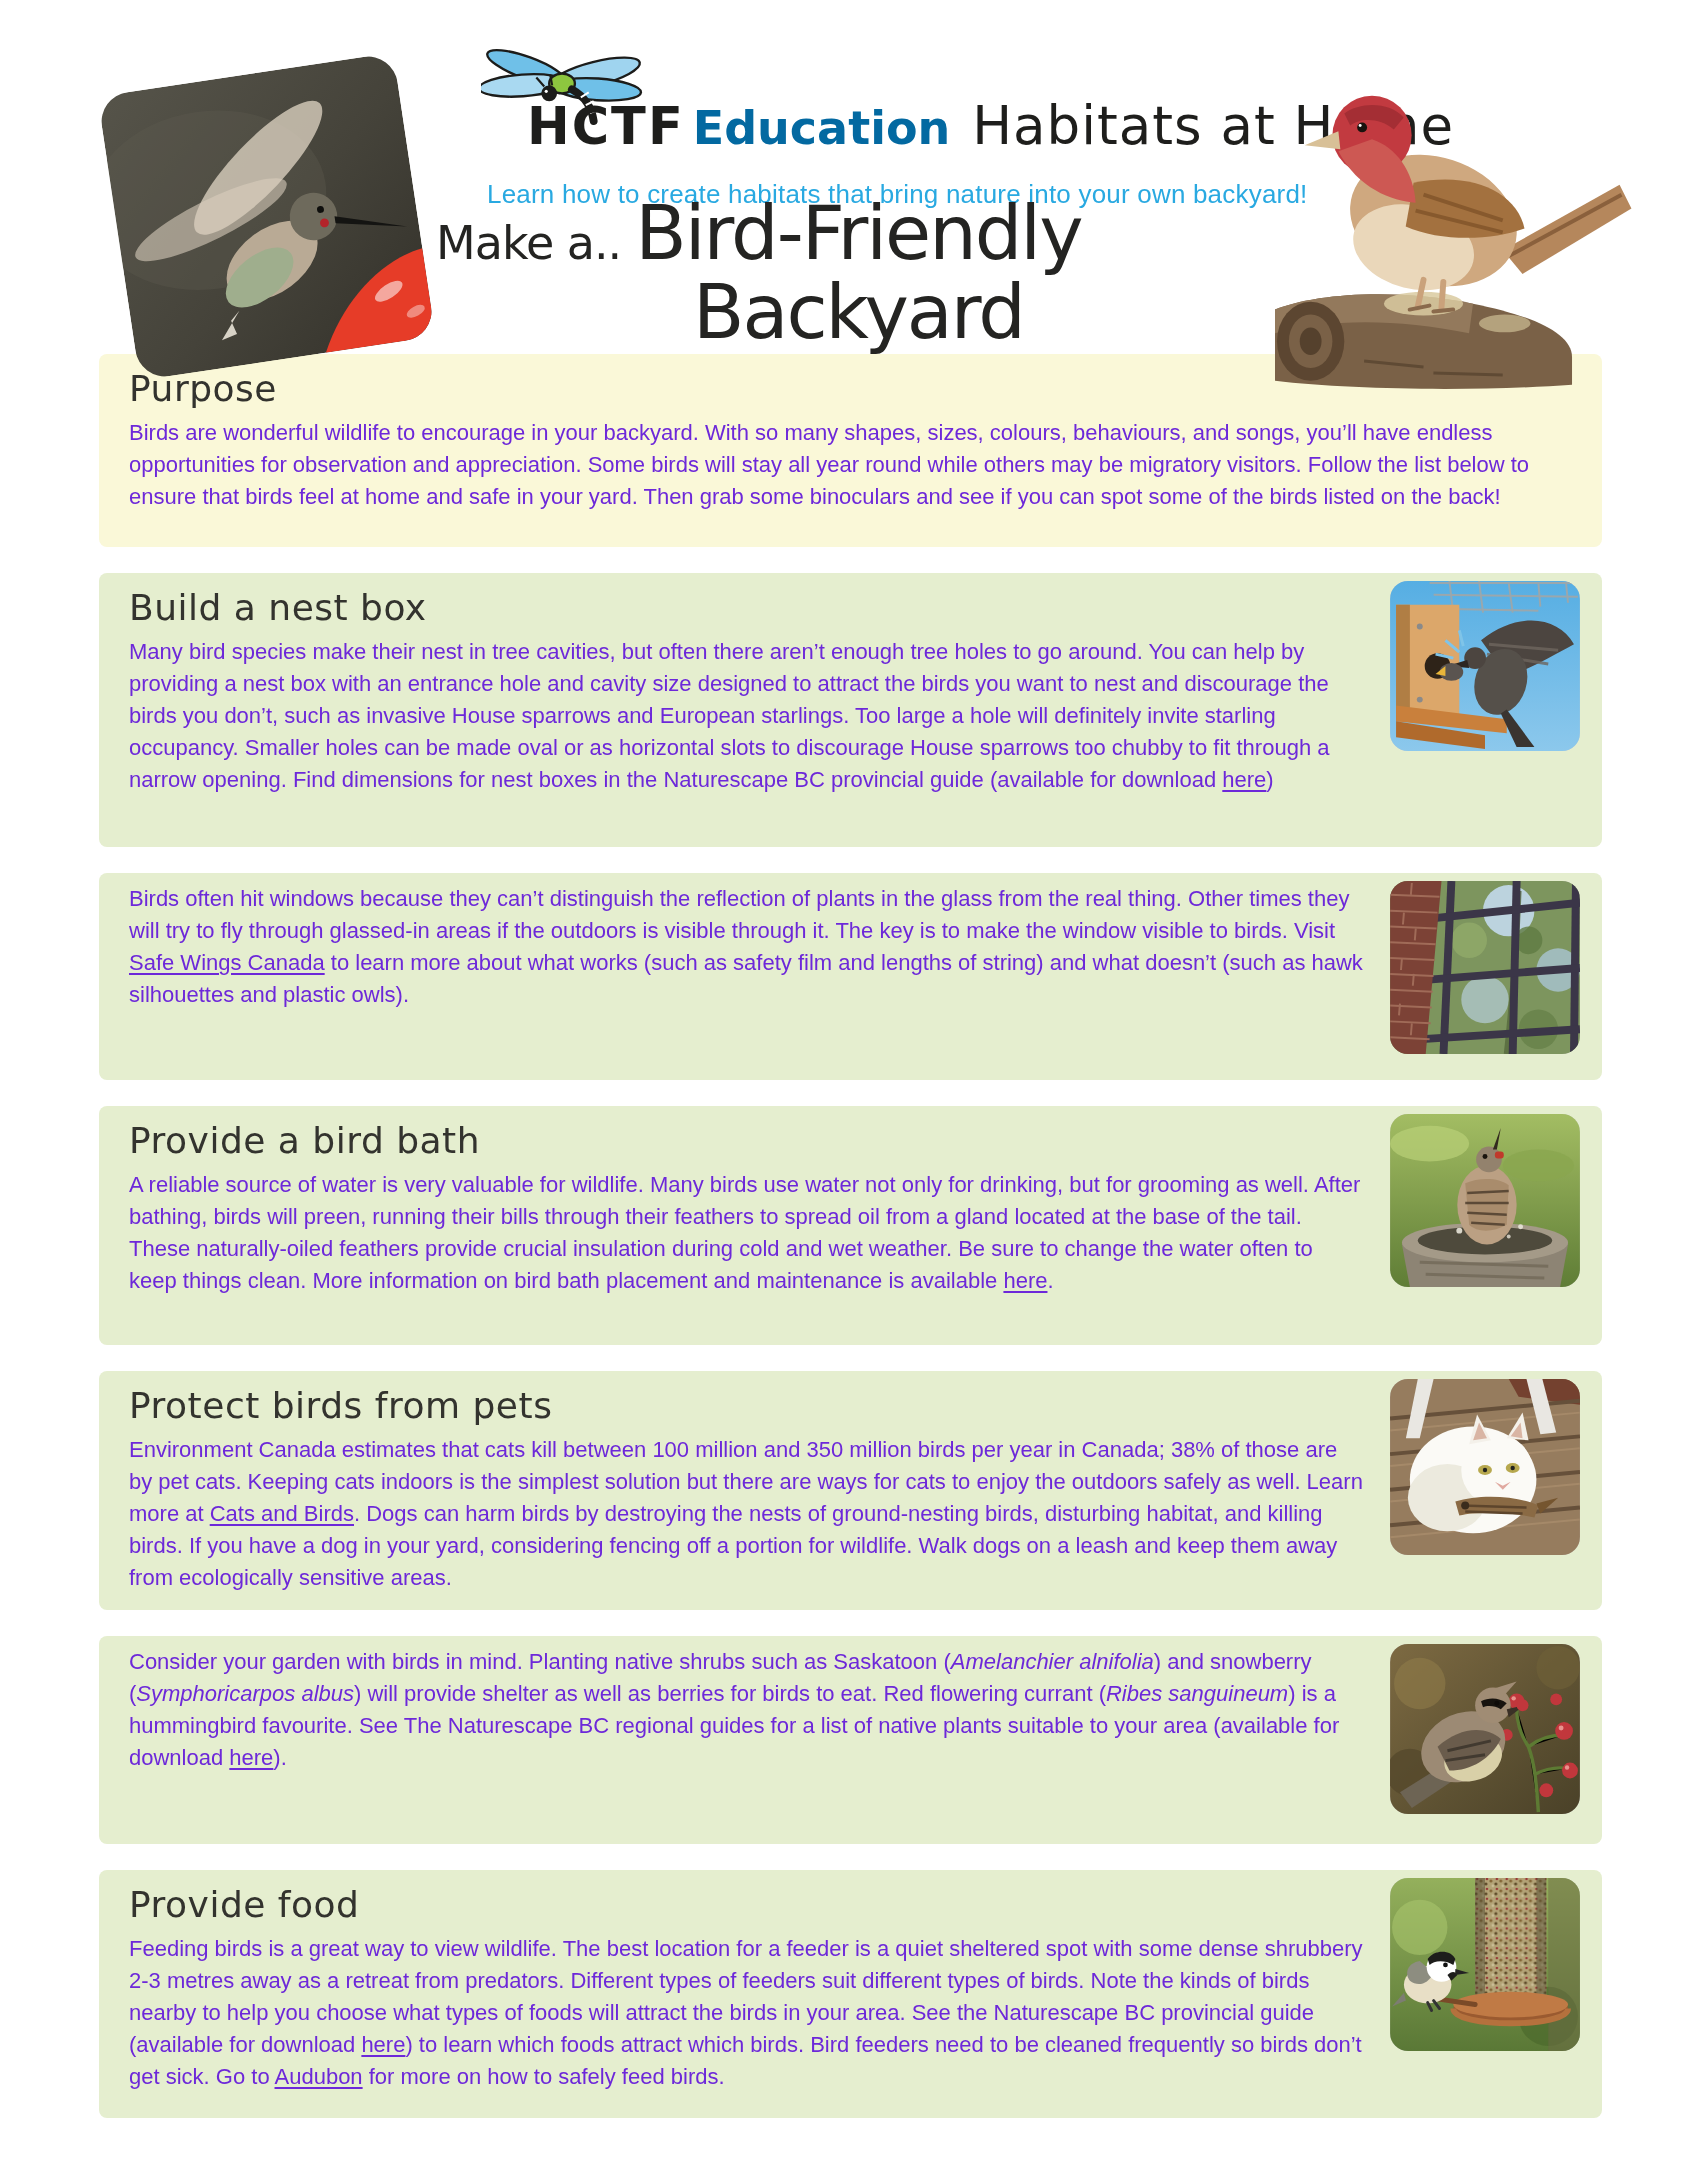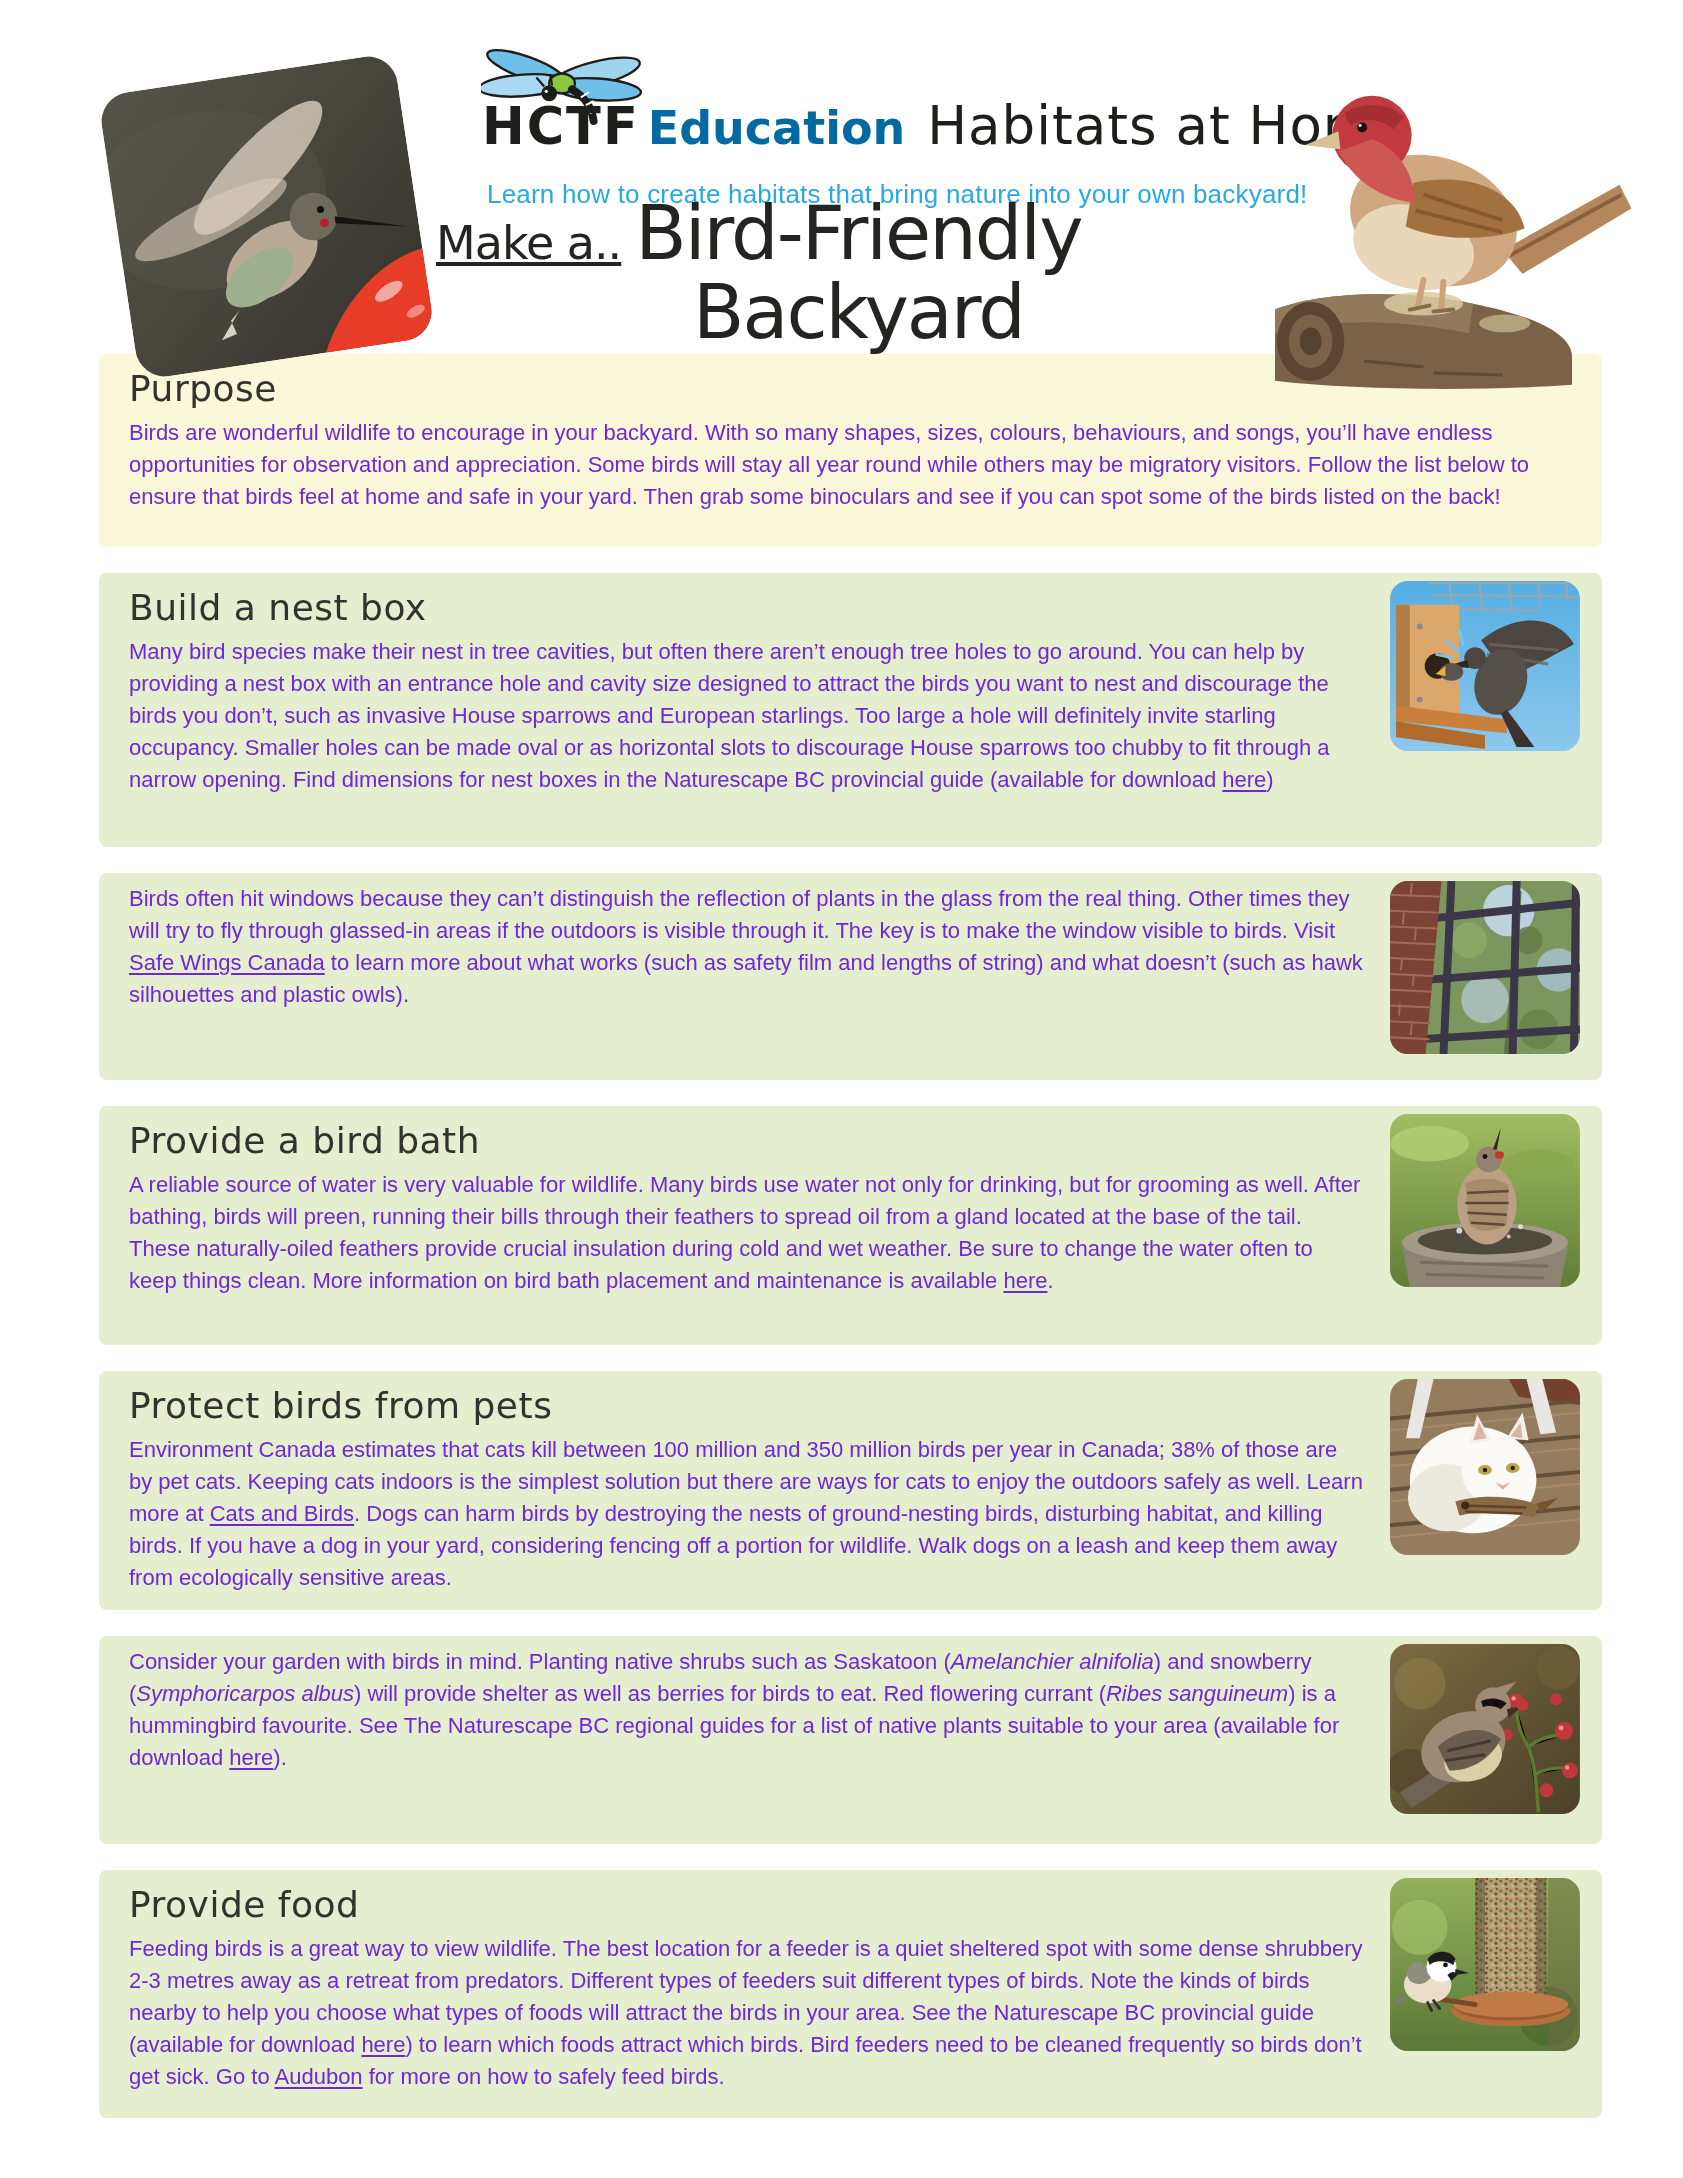--- a/index.html
+++ b/index.html
@@ -6,27 +6,27 @@
   html,body { background:#ffffff; }
   .page{ position:relative; width:1683px; height:2178px; background:#ffffff; overflow:hidden;
          font-family:"Liberation Sans", sans-serif; color:#3a3a34;}
   
   .header{ position:relative; height:352px; z-index:2;}
   .humm{ position:absolute; left:117px; top:73px; width:299px; height:287px;
          transform:rotate(-8.5deg); border-radius:30px; overflow:hidden; z-index:3;}
   .dragonfly{ position:absolute; left:481px; top:34px; width:168px; height:91px; }
   .brand{ position:absolute; left:482px; top:95px; display:flex; align-items:baseline; white-space:nowrap;
           font-family:"DejaVu Sans", sans-serif;}
-  .brand .hctf{ font-size:51px; font-weight:700; letter-spacing:2px; color:#1e1e1c;}
+  .brand .hctf{ font-size:51px; font-weight:700; letter-spacing:2px; color:#1e1e1c;margin-left:45px;}
   .brand .edu{ font-size:46px; font-weight:700; color:#0369a1; margin-left:8px;}
   .brand .program{ font-size:53px; font-weight:400; letter-spacing:1px; color:#1e1e1c; margin-left:22px;}
   .tagline{ position:absolute; left:487px; top:179px; font-size:26px; color:#29a9e1; letter-spacing:0.2px;}
   .title{ position:absolute; left:436px; top:194px; display:flex; align-items:baseline;
           font-family:"DejaVu Sans", sans-serif; color:#242422;}
-  .title .make{ font-size:46px; letter-spacing:-1px;text-decoration:underline;}
+  .title .make{ font-size:46px; letter-spacing:-1px;}
   .title .big{ margin-left:14px; text-align:center; font-size:75px; line-height:79px; letter-spacing:-2px; font-weight:400;}
   .finch{ position:absolute; left:1275px; top:44px; width:400px; height:347px; z-index:3;}
   
   .main{ margin:2px 81px 0 99px; position:relative; z-index:1;}
   .card{ border-radius:8px; padding:10px 28px 16px 30px; margin-bottom:26px; overflow:hidden;}
   .card.yellow{ background:#faf8d8; }
   .card.green{ background:#e5eecf; }
   .card h2{ font-family:"DejaVu Sans", sans-serif; font-size:36px; font-weight:400;
             color:#33332e; letter-spacing:0.5px; margin:4px 0 8px;}
   .card p{ font-size:22px; line-height:32px; color:#6d28d9; }

